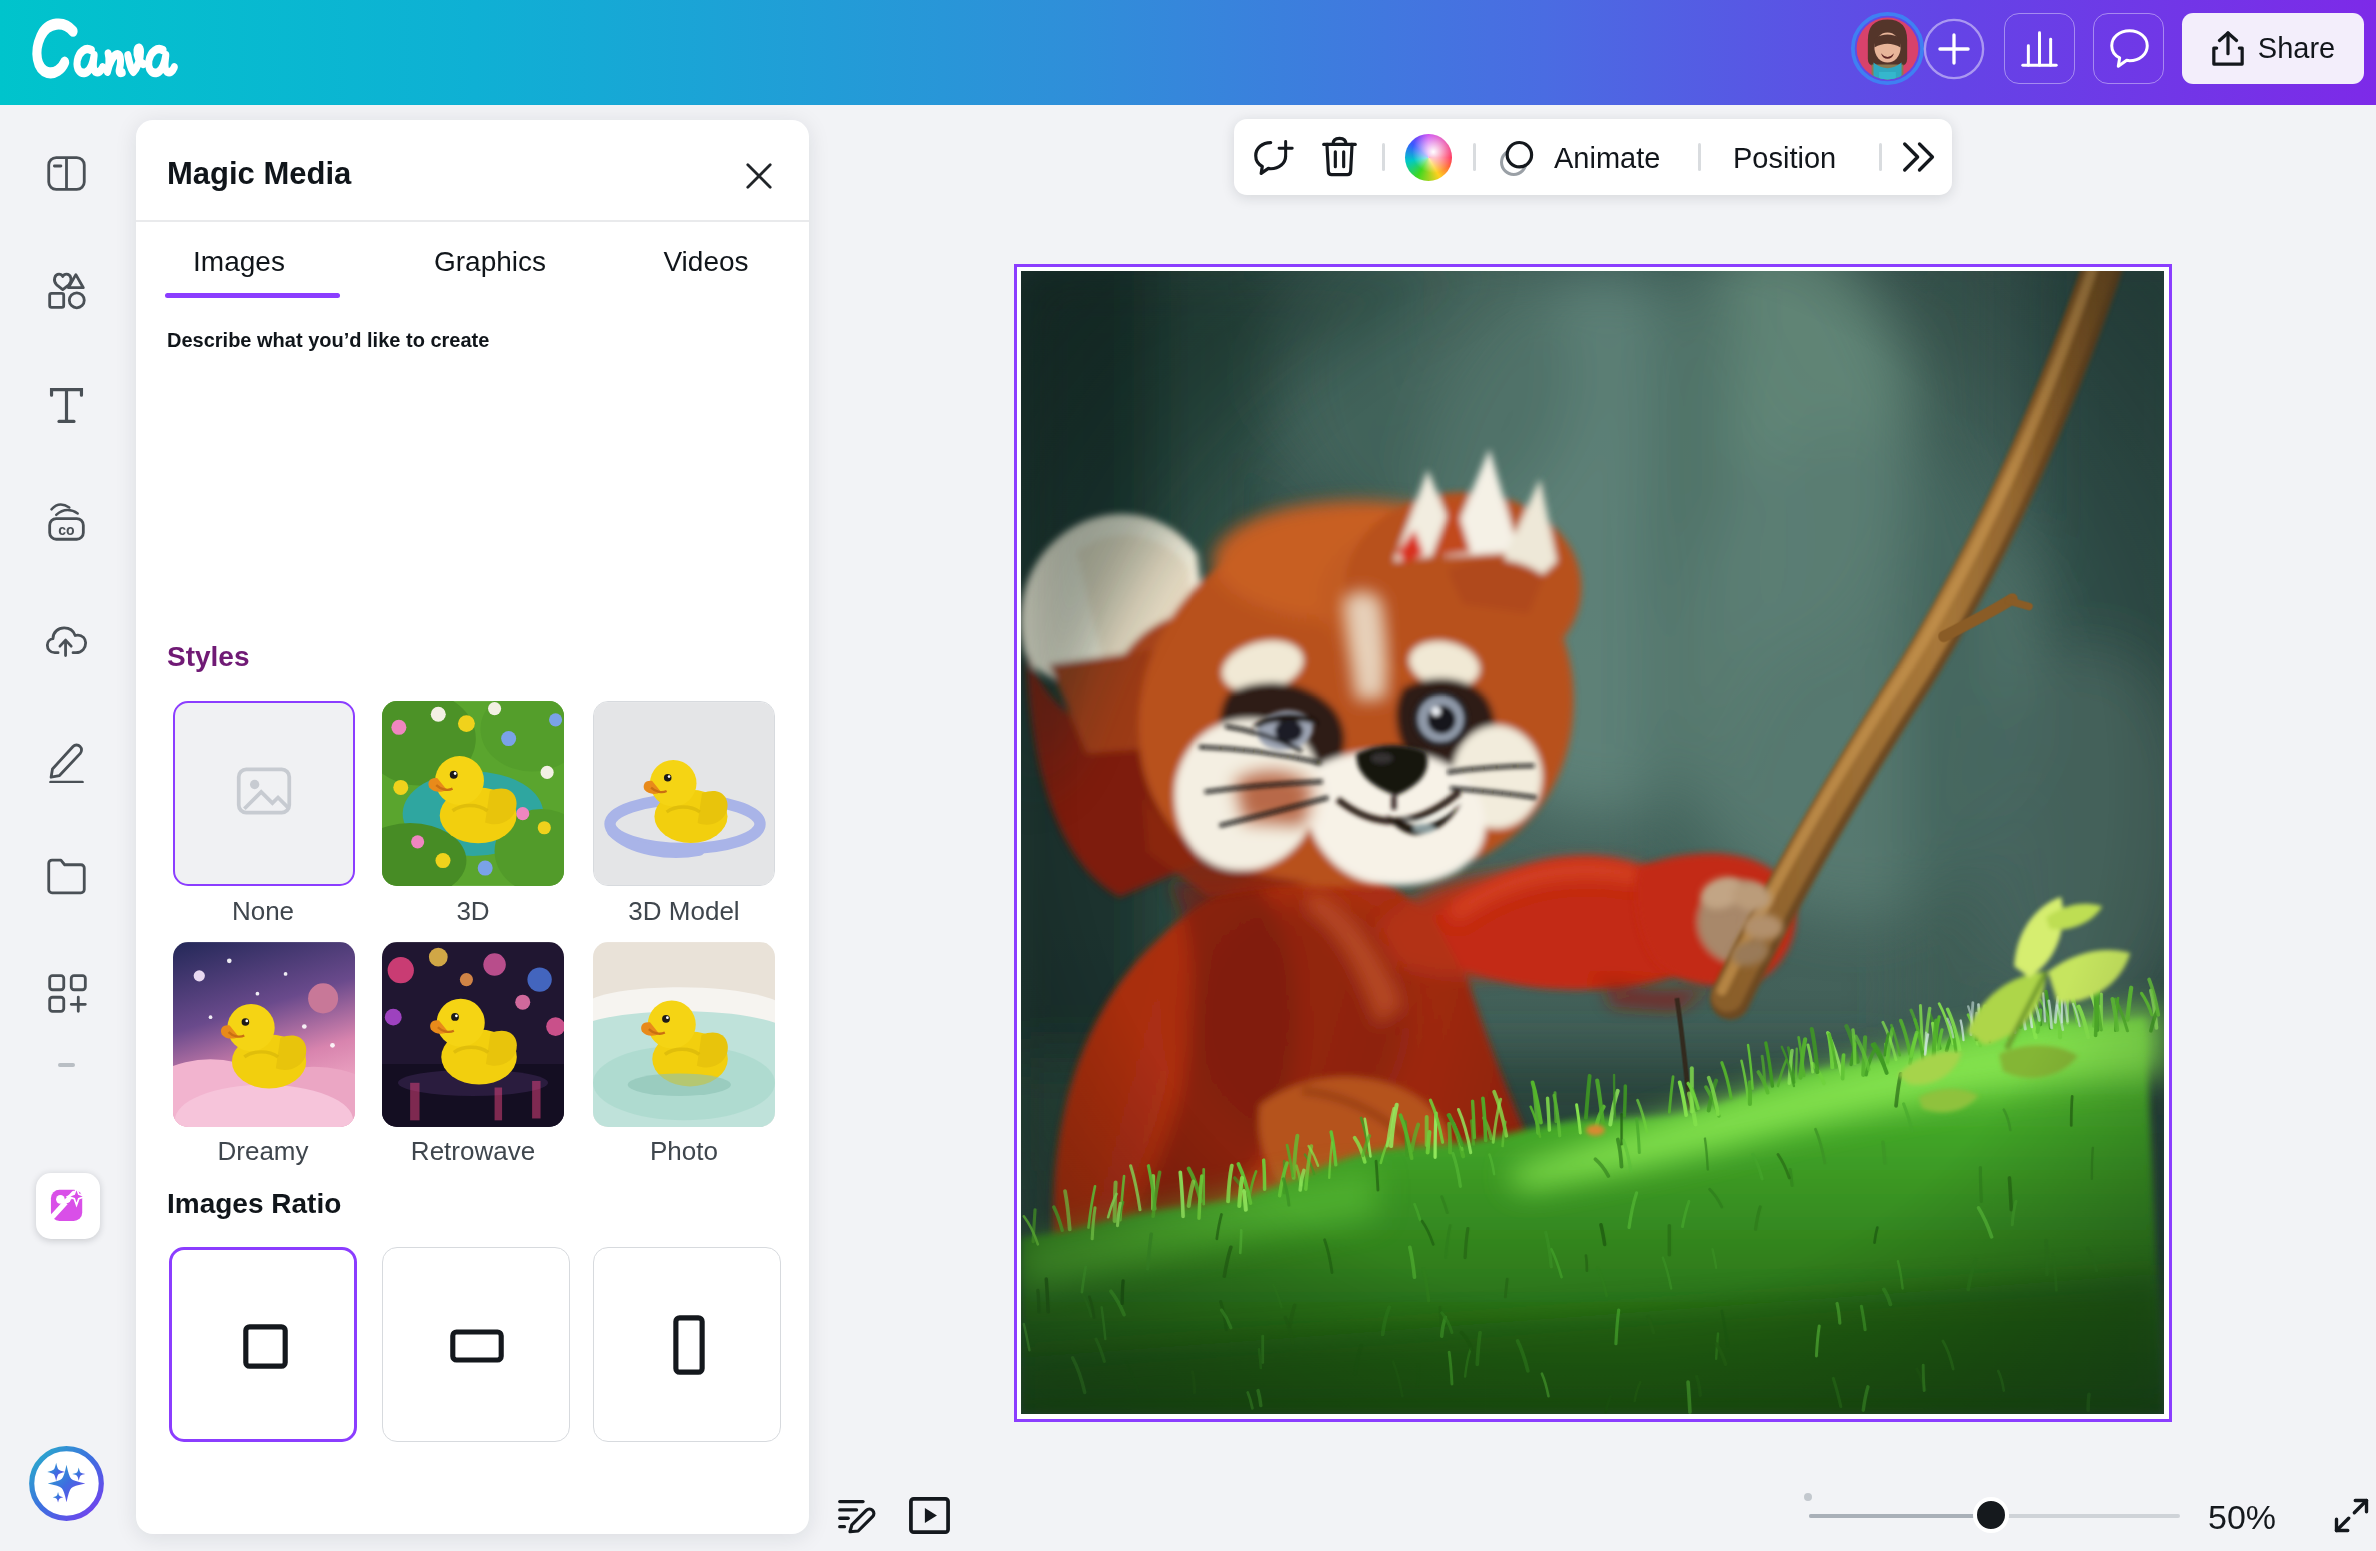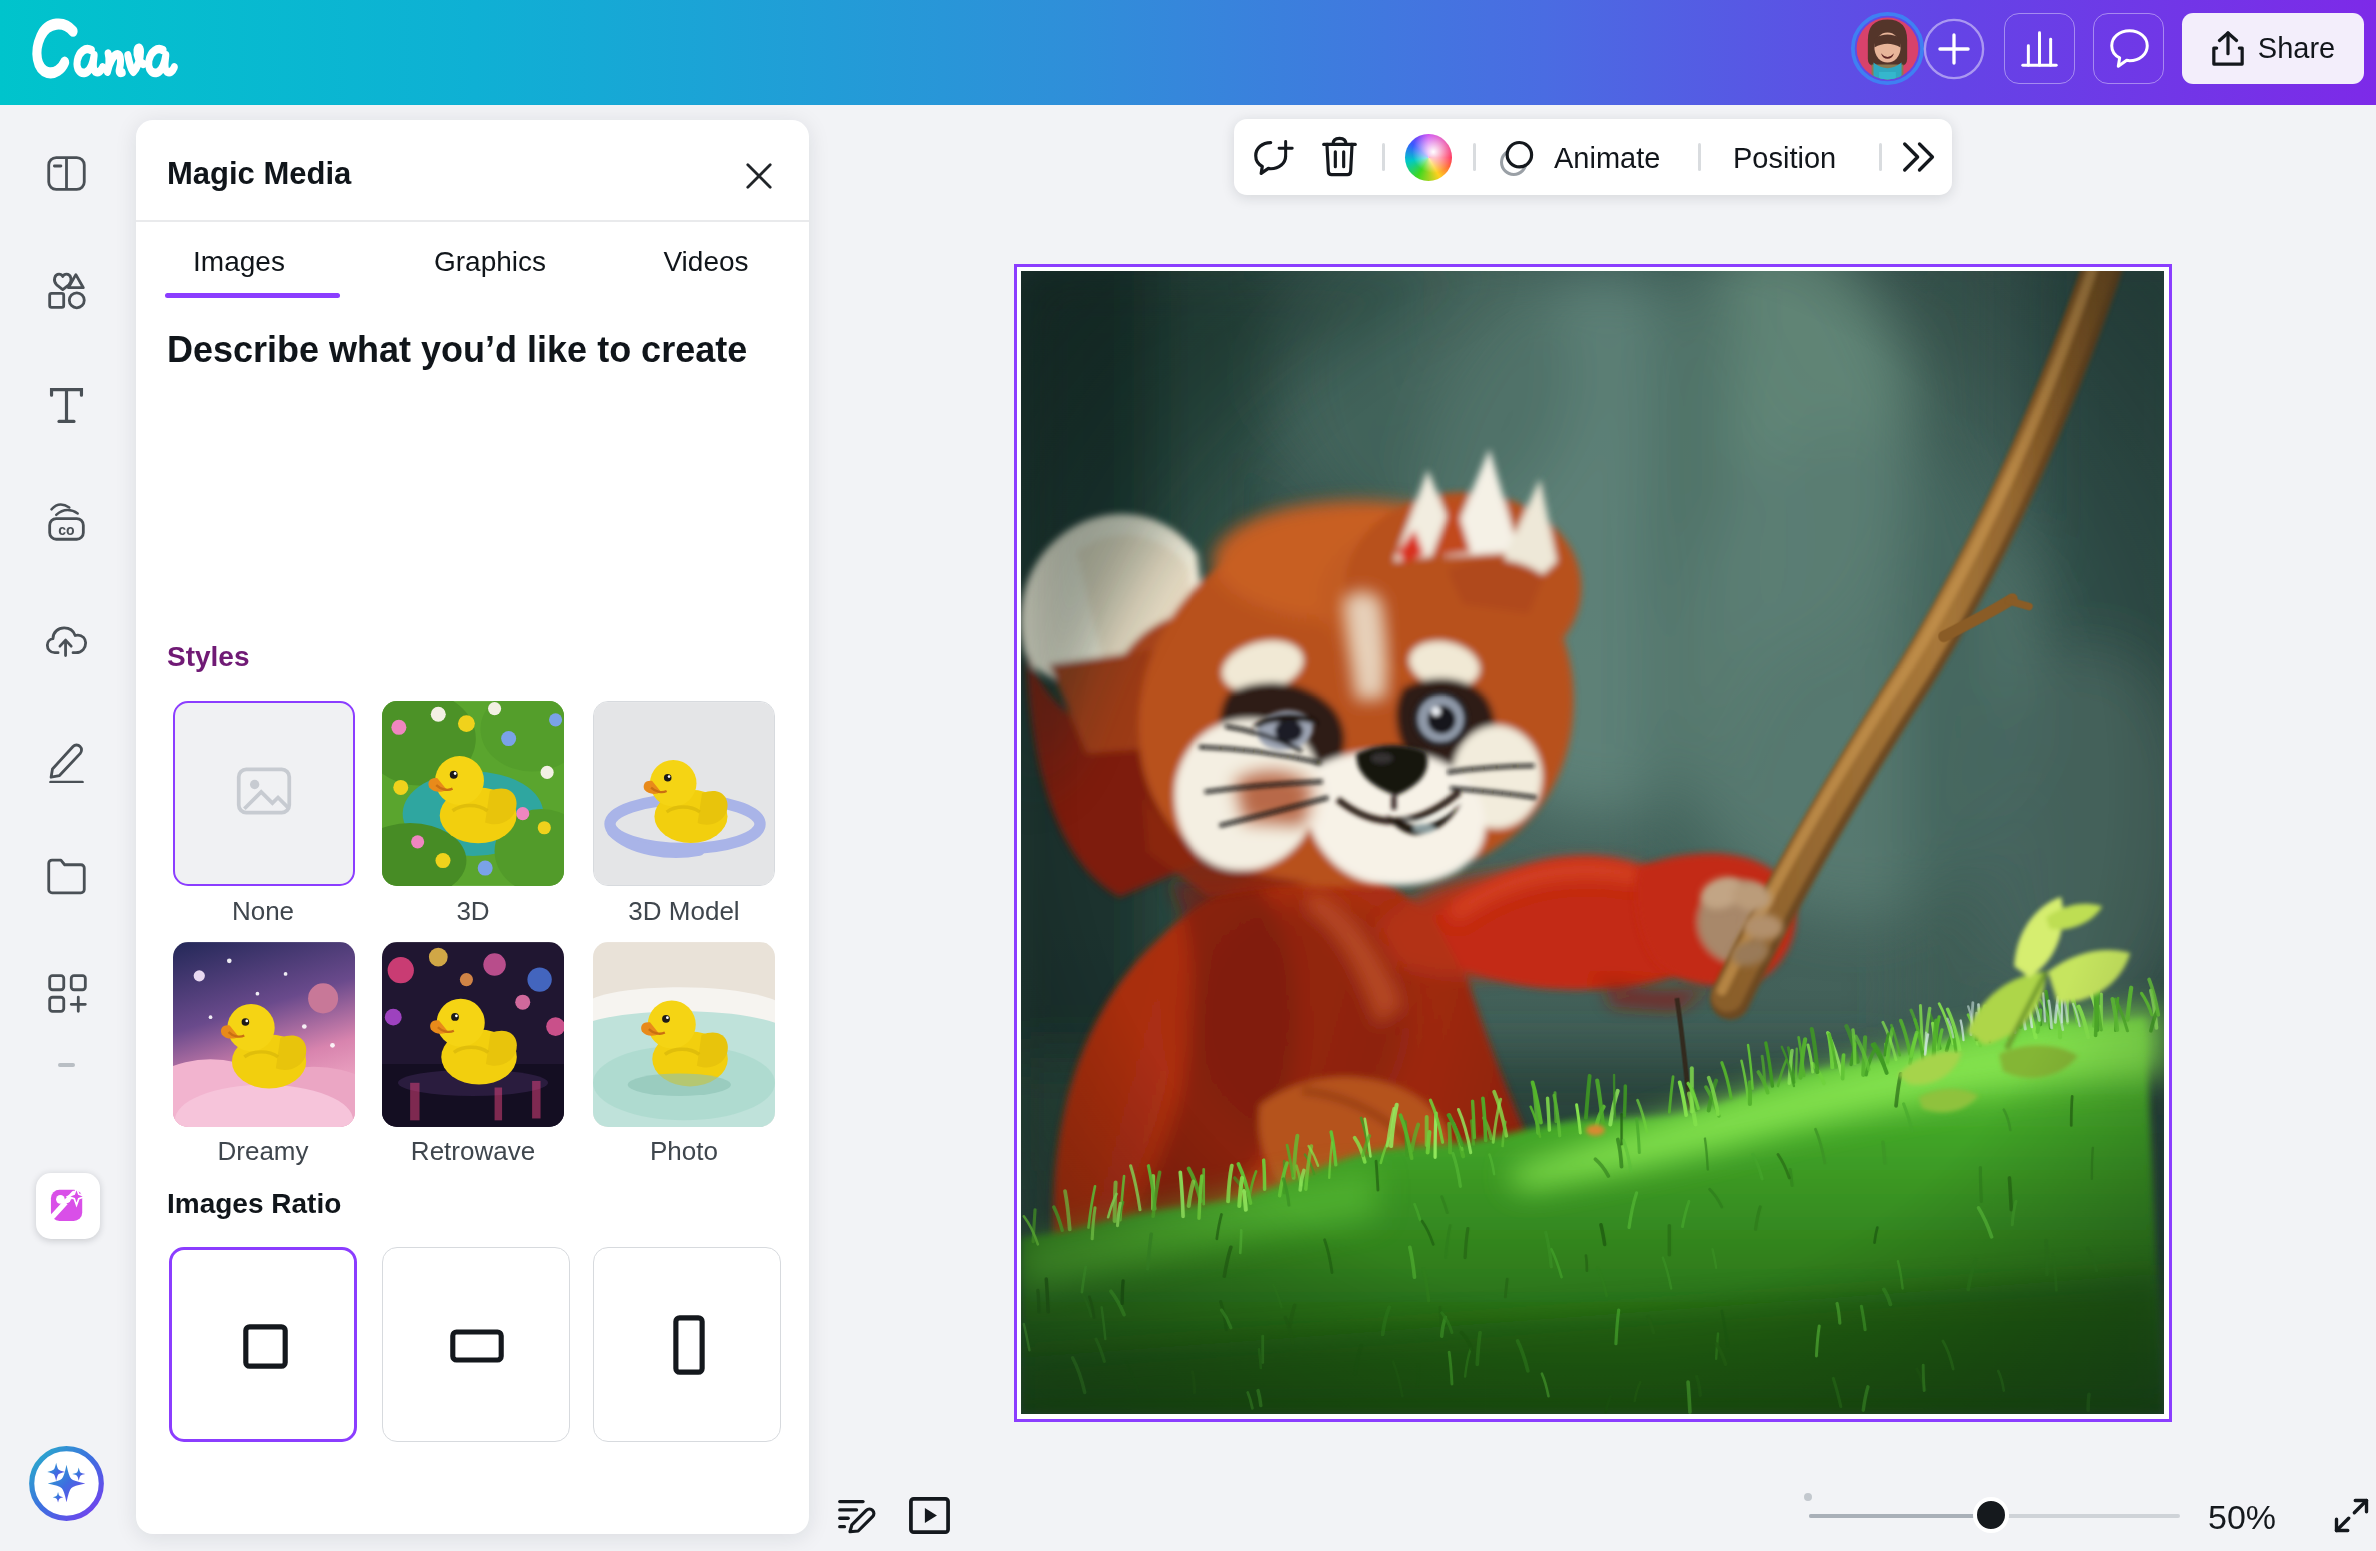--- a/index.html
+++ b/index.html
@@ -15,21 +15,21 @@
 
 
 .sideicon { position:absolute; left:45px; }
 
 
 #panel { position:absolute; left:136px; top:120px; width:673px; height:1414px; background:#fff; border-radius:17px; box-shadow:0 3.7px 22.5px rgba(20,30,40,0.10); }
 #paneltitle { position:absolute; left:31px; top:36px; font-size:31px; font-weight:bold; color:#10151a; }
 #panelhr { position:absolute; left:0; top:100px; width:673px; height:1.9px; background:#e9eaec; }
 .tab { position:absolute; top:245px; font-size:28px; color:#10151a; font-weight:500; transform:translateX(-50%); }
 #tabline { position:absolute; left:29px; top:173px; width:175px; height:4.7px; background:#8b3dff; border-radius:2.8px; }
-#desclabel { position:absolute; left:31px; top:209px; font-size:36px; font-weight:bold; color:#10151a; }
+#desclabel { position:absolute; left:31px; top:209px; font-size:20px; font-weight:bold; color:#10151a; }
 #prompt { position:absolute; left:31px; top:271px; width:612px; height:233px; border:2.8px solid #8b3dff; border-radius:13px; color:#737a80; font-size:29px; line-height:43px; padding:20.6px 24px; }
 #styleslabel { position:absolute; left:31px; top:521px; font-size:28px; font-weight:bold; color:#701a75; }
 .tile { position:absolute; width:182px; height:185px; border-radius:15px; overflow:hidden; }
 .tlabel { position:absolute; font-size:26px; color:#3f464d; transform:translateX(-50%); }
 .artile { position:absolute; width:188px; height:195px; border-radius:15px; background:#fff; border:1.9px solid #d7dade; }
 #arlabel { position:absolute; left:31px; top:1068px; font-size:28px; font-weight:bold; color:#10151a; }
 
 
 #canvasbox { position:absolute; left:1014px; top:264px; width:1158px; height:1158px; border:3.7px solid #8b3dff; background:#fff; }
 #canvasimg { position:absolute; left:3.7px; top:3.7px; width:1143px; height:1143px; }

